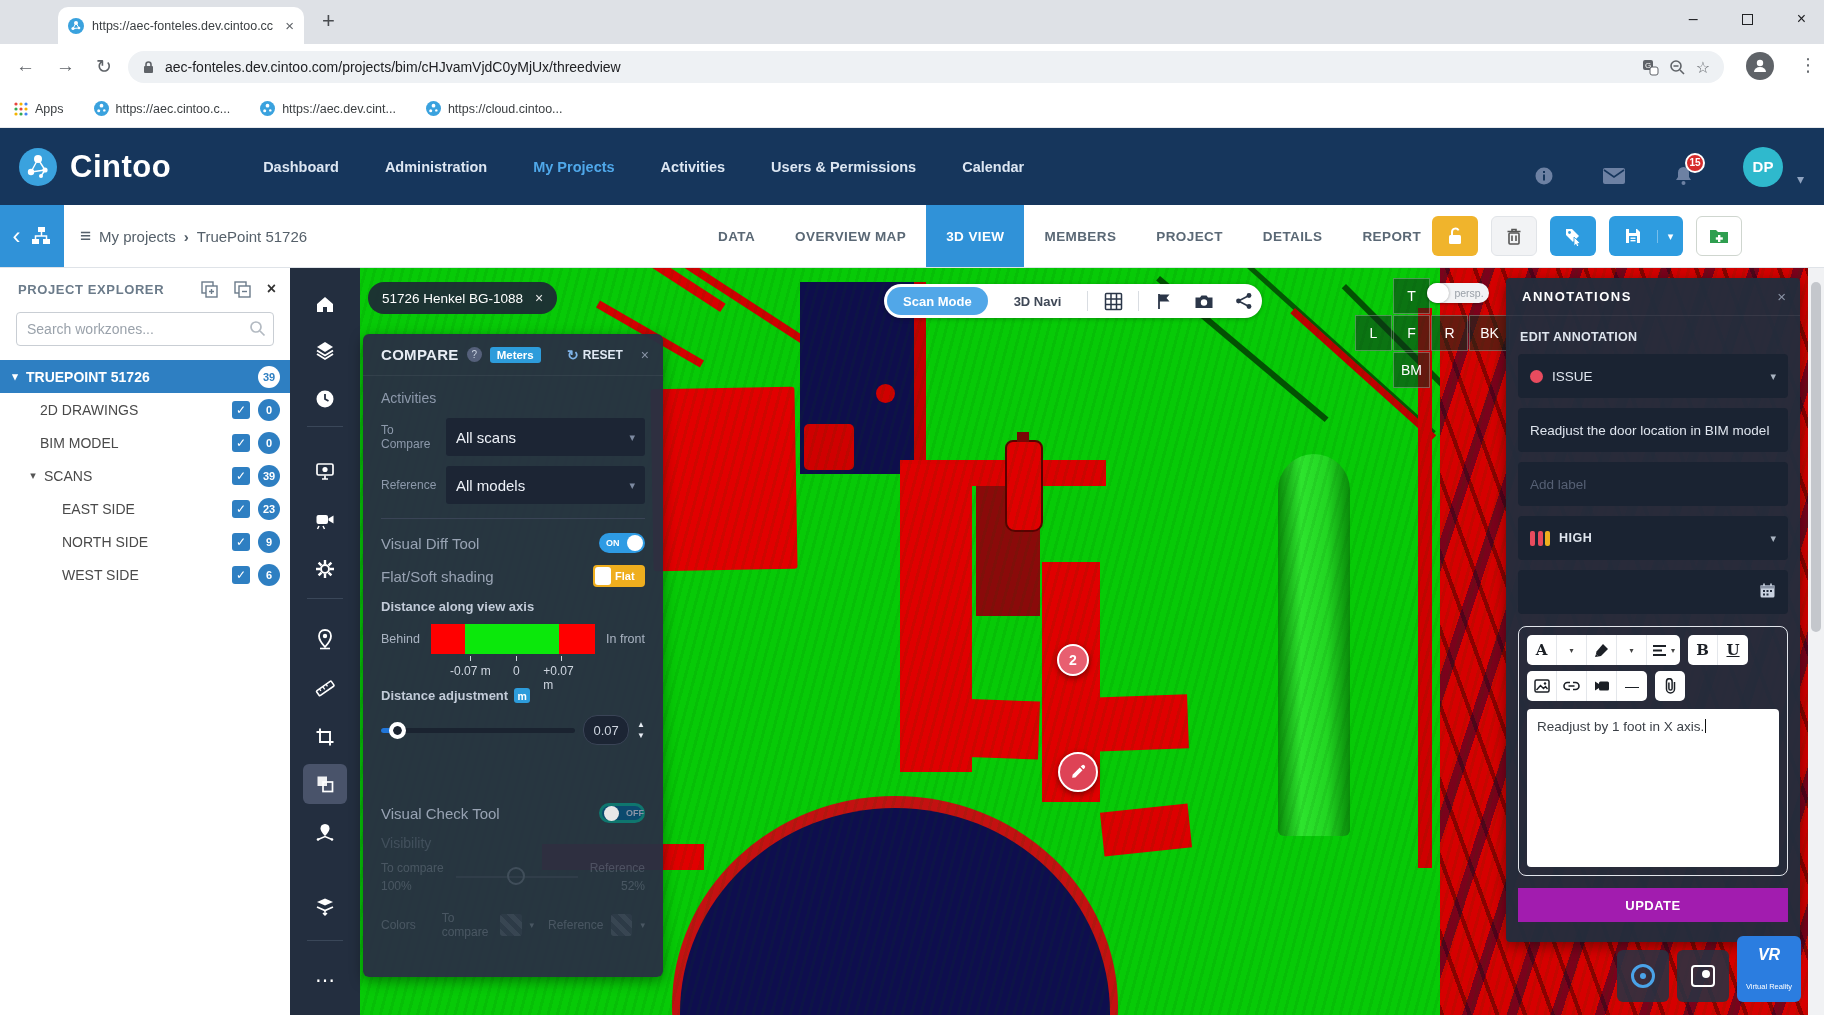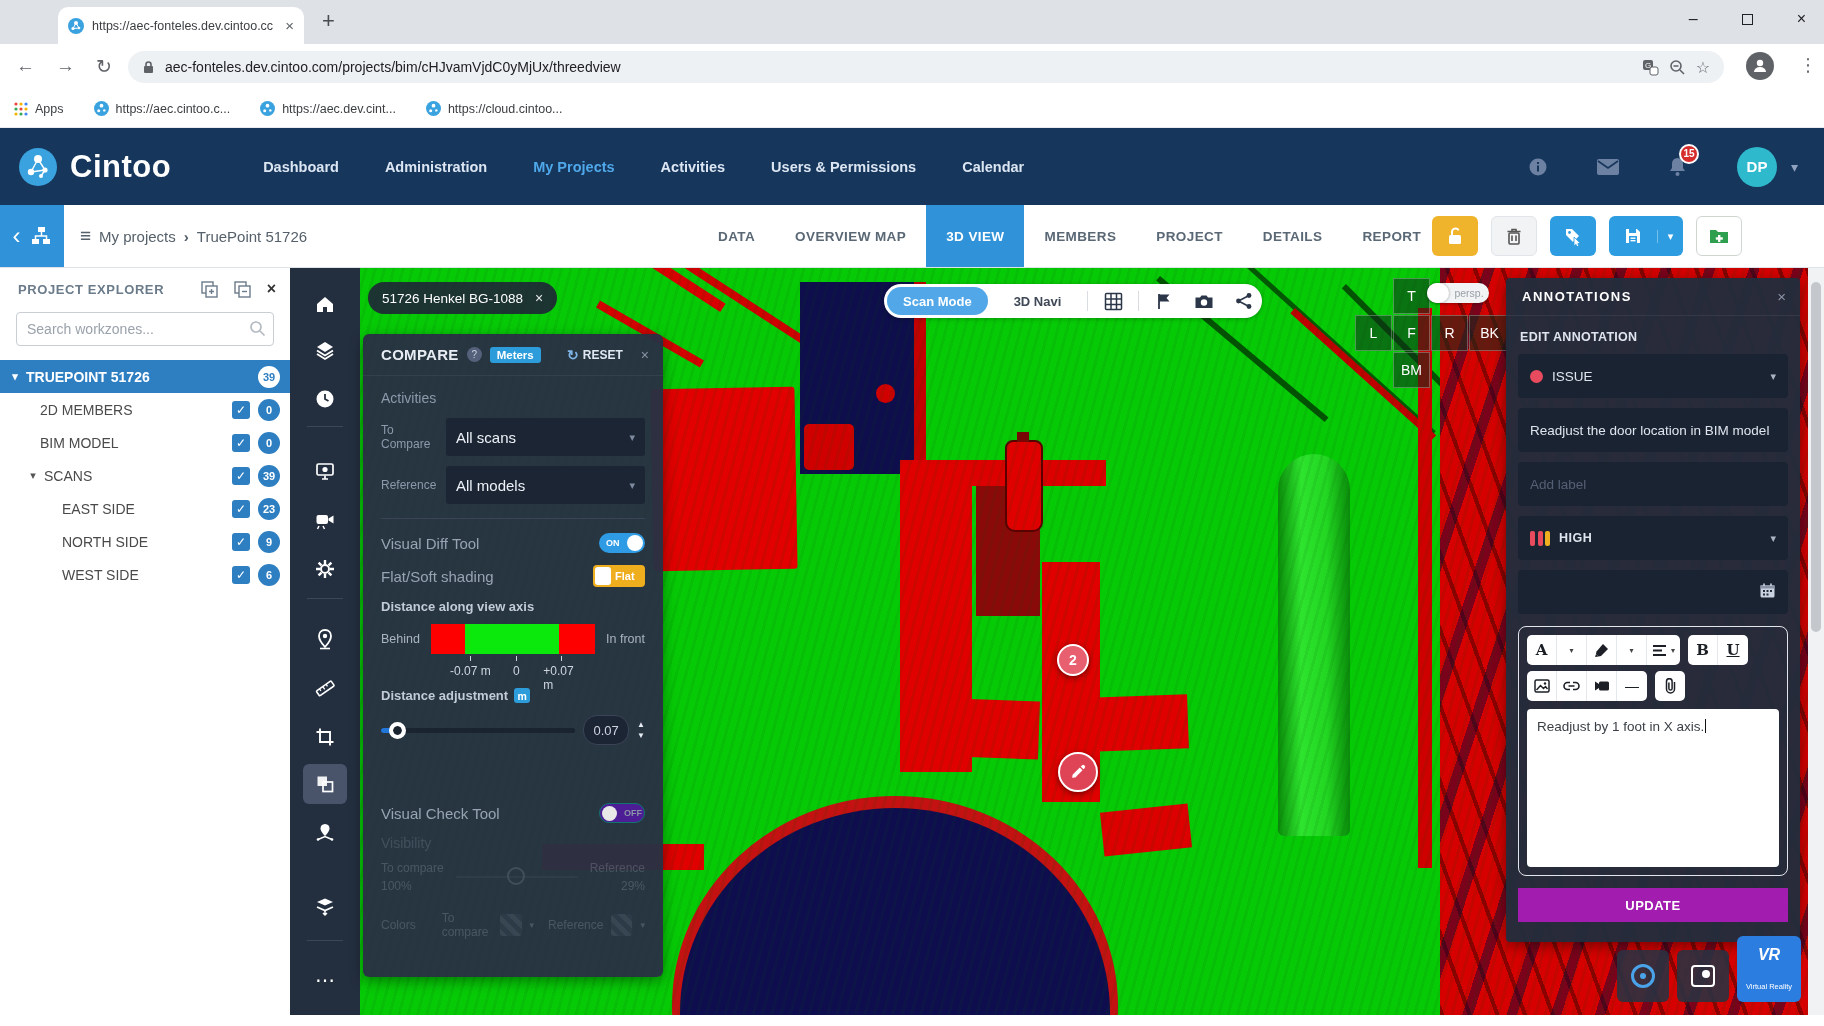--- a/index.html
+++ b/index.html
@@ -24,21 +24,21 @@
   .bookmarks{position:absolute;left:0;top:90px;width:1824px;height:38px;background:#fff;border-bottom:1px solid #e8eaed;display:flex;align-items:center;padding-left:14px;gap:30px}
   .bm-item{display:flex;align-items:center;gap:7px;font-size:12.5px;color:#3c4043}
 
   
   .app-header{position:absolute;left:0;top:128px;width:1824px;height:77px;background:#16365c;display:flex;align-items:center}
   .brand{display:flex;align-items:center;gap:12px;margin-left:18px}
   .brand-name{color:#fff;font-size:31px;font-weight:bold;letter-spacing:.5px}
   .main-nav{display:flex;gap:46px;margin-left:92px}
   .main-nav .nav-link{color:#dce6f2;font-size:14.5px;font-weight:bold}
   .main-nav .nav-link.active{color:#4fa8ea}
-  .hdr-right{position:absolute;right:26px;display:flex;align-items:center;gap:48px}
+  .hdr-right{position:absolute;right:20px;display:flex;align-items:flex-end;gap:48px}
   .hdr-ic{position:relative;width:22px;height:22px;display:flex;align-items:center;justify-content:center}
   .badge{position:absolute;top:-12px;right:-10px;background:#d62c2c;color:#fff;font-size:10px;font-weight:bold;min-width:20px;height:20px;border-radius:50%;display:flex;align-items:center;justify-content:center;border:2px solid #fff}
   .avatar-dp{width:40px;height:40px;border-radius:50%;background:#2fb9cd;color:#fff;font-weight:bold;font-size:15px;display:flex;align-items:center;justify-content:center}
   .hdr-chev{color:#8fa3c0;font-size:14px;margin-left:-34px}
 
   
   .project-bar{position:absolute;left:0;top:205px;width:1824px;height:63px;background:#fff;border-bottom:1px solid #dfe3e8}
   .pb-blue{position:absolute;left:0;top:0;width:64px;height:62px;background:#3092d8;display:flex;align-items:center;justify-content:center;gap:9px;color:#fff}
   .pb-back{font-size:24px;line-height:1}
   .pb-bc{position:absolute;left:80px;top:0;height:62px;display:flex;align-items:center;gap:8px;color:#55606a;font-size:15px}
@@ -127,21 +127,21 @@
   .cmp-div{height:1px;background:#3a4456;margin:14px 0}
   .trow{display:flex;align-items:center;justify-content:space-between;margin-bottom:12px}
   .trow .tlbl{color:#98a3b3;font-size:15px}
   .tgl{width:46px;height:20px;border-radius:10px;display:flex;align-items:center;position:relative}
   .tgl.on{background:#2e9be4}
   .tgl.on .tg-txt{color:#fff;font-size:9px;font-weight:bold;margin-left:7px}
   .tgl.on .tg-knob{position:absolute;right:2px;width:16px;height:16px;border-radius:50%;background:#fff}
   .tgl.flat{width:52px;height:22px;background:#efae1e;border-radius:4px}
   .tgl.flat .tg-knob{position:absolute;left:2px;width:16px;height:18px;border-radius:3px;background:#fff}
   .tgl.flat .tg-txt{color:#fff;font-size:11px;font-weight:bold;margin-left:22px}
-  .tgl.off{background:#4c1d95;border:1px solid #0f766e}
+  .tgl.off{background:#0c4a6e;border:3px solid #0f766e}
   .tgl.off .tg-knob{position:absolute;left:2px;width:15px;height:15px;border-radius:50%;background:#e8e8e8}
   .tgl.off .tg-txt{color:#8a94a6;font-size:9px;font-weight:bold;margin-left:24px}
   .bold-lbl{color:#c2cbd8;font-size:13px;font-weight:bold;margin:4px 0 10px 0}
   .dist-row{display:flex;align-items:center;gap:8px}
   .dist-side{font-size:12.5px;color:#aab4c2;width:42px}
   .dist-side.r{text-align:right}
   .dbar{flex:1;height:30px;display:flex}
   .dbar .b1{width:21%;background:#f00}
   .dbar .b2{flex:1;background:#0be80b}
   .dbar .b3{width:22%;background:#f00}
@@ -444,21 +444,21 @@
         <circle cx="7" cy="7" r="5" stroke="#b3bac2" stroke-width="1.7" fill="none"></circle>
         <path d="M11 11 L15.5 15.5" stroke="#b3bac2" stroke-width="1.7"></path>
       </svg>
   </div>
   <div class="tree-row selected" style="padding-left:8px">
     <span class="caret">▾</span>
     <span class="lbl">TRUEPOINT 51726</span>
     <span class="cnt-badge">39</span>
   </div>
   <div class="tree-row" style="padding-left:40px">
-    <span class="lbl">2D MEMBERS</span>
+    <span class="lbl">2D DRAWINGS</span>
     <span class="cbx">✓</span>
     <span class="cnt-badge">0</span>
   </div>
   <div class="tree-row" style="padding-left:40px">
     <span class="lbl">BIM MODEL</span>
     <span class="cbx">✓</span>
     <span class="cnt-badge">0</span>
   </div>
   <div class="tree-row" style="padding-left:26px">
     <span class="caret" style="color:#555">▾</span>
@@ -750,21 +750,21 @@
             <span class="tg-txt">OFF</span>
           </span>
       </div>
       <div class="cmp-disabled">
         <div class="sec-lbl" style="margin-bottom:8px">Visibility</div>
         <div class="vis-row">
           <span class="vis-col"><span>To compare</span><br><span>100%</span></span>
           <span class="vis-slider">
               <span class="vis-knob"></span>
             </span>
-          <span class="vis-col r"><span>Reference</span><br><span>29%</span></span>
+          <span class="vis-col r"><span>Reference</span><br><span>52%</span></span>
         </div>
         <div class="colors-row">
           <span>Colors</span>
           <span style="margin-left:18px">To compare</span>
           <span class="swatch"></span>
           <span class="sw-car">▾</span>
           <span style="margin-left:6px">Reference</span>
           <span class="swatch"></span>
           <span class="sw-car">▾</span>
         </div>

